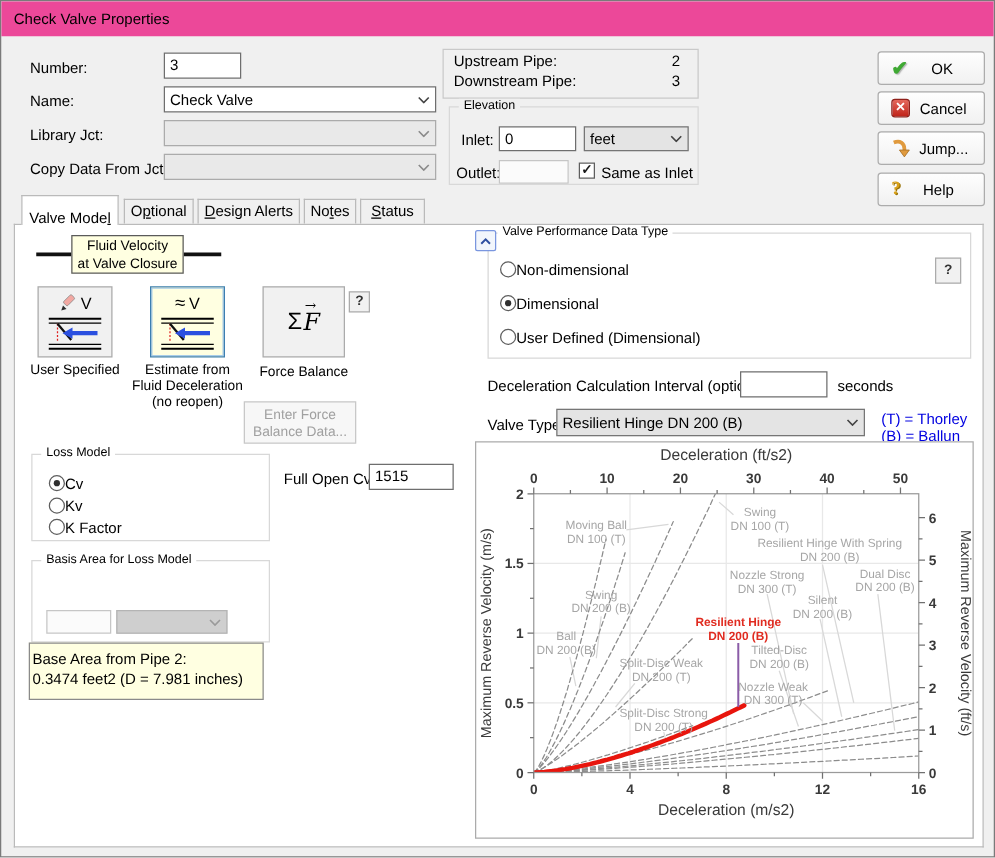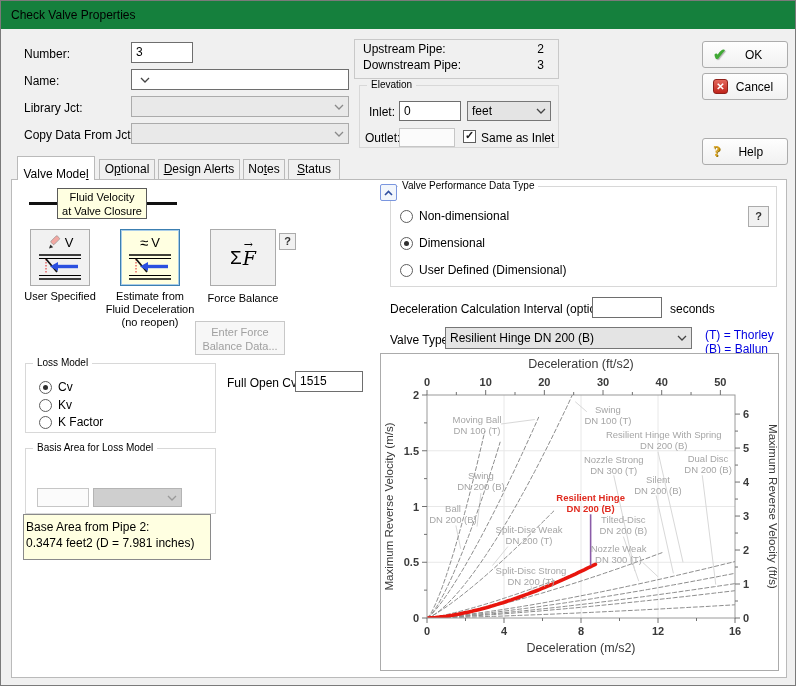--- a/index.html
+++ b/index.html
@@ -1,41 +1,41 @@
 <!DOCTYPE html>
 <html><head>
 <meta charset="utf-8">
 <style>
   * { box-sizing: border-box; margin: 0; padding: 0; }
   html,body { background:#cfcfcf; }
   body { font-family:"Liberation Sans", sans-serif; font-size:12px; color:#000; }
   .window { position:relative; width:796px; height:686px; background:#F0F0F0;
             border:1px solid #7A7A7A; overflow:hidden; }
-  .titlebar { position:absolute; left:0; top:0; width:100%; height:28px; background:#15803d; }
+  .titlebar { position:absolute; left:0; top:0; width:100%; height:28px; background:#ec4899; }
   .titlebar span { position:absolute; left:10px; top:7px; font-size:12px; color:#000; }
 
   
   .tbox { position:absolute; background:#fff; border:1px solid #6E6E6E; height:21px;
           padding:2px 4px; font-size:12px; overflow:hidden; white-space:nowrap; }
   .tbox.disabled { background:#FBFBFB; border-color:#C6C6C6; }
   .combo { position:absolute; height:21px; border:1px solid #6E6E6E; background:#fff;
            display:flex; align-items:center; padding:0 4px; font-size:12px; white-space:nowrap; overflow:hidden; }
   .combo .ctext { flex:1; overflow:hidden; }
   .combo .chev { flex:none; margin-left:4px; display:flex; }
   .combo.gray { background:#E4E4E4; border-color:#767676; }
   .combo.disabled { background:#E9E9E9; border-color:#ABABAB; color:#6d6d6d; }
   .combo.disabled2 { background:#CFCFCF; border-color:#B4B4B4; }
   .lbl { position:absolute; font-size:12px; white-space:nowrap; }
   .groupbox { position:absolute; border:1px solid #D8D8D8; }
   .gb-legend { position:absolute; font-size:10px; padding:0 4px; white-space:nowrap; }
   .radio { width:13px; height:13px; border:1px solid #5E5E5E; border-radius:50%; background:#fff;
            display:inline-block; position:relative; flex:none; }
   .radio.checked::after { content:""; position:absolute; left:3px; top:3px; width:5px; height:5px;
            border-radius:50%; background:#2F2F2F; }
-  .radiorow { position:absolute; display:flex; align-items:flex-end; gap:6px; height:15px; }
+  .radiorow { position:absolute; display:flex; align-items:center; height:15px; }
   .checkbox { width:13px; height:13px; border:1px solid #5E5E5E; background:#fff; position:relative; flex:none; }
   .checkbox.checked::after { content:"\2713"; position:absolute; left:1px; top:-2px; font-size:11px;
            font-weight:bold; color:#1a1a1a; }
 
   
   .pipesbox { position:absolute; left:353px; top:38px; width:205px; height:40px;
               border:1px solid #C9C9C9; }
   .pipesbox .row { display:flex; justify-content:space-between; padding:2px 14px 0 8px; }
 
   
@@ -94,20 +94,21 @@
     <span>Check Valve Properties</span>
   </div>
 
   <div class="lbl" style="left:23px;top:46px">Number:</div>
   <div class="tbox" style="left:130px;top:41px;width:62px">
     <span>3</span>
   </div>
 
   <div class="lbl" style="left:23px;top:73px">Name:</div>
   <div class="combo" style="left:130px;top:68px;width:218px">
+    <span class="ctext">Check Valve</span>
     <span class="chev">
         <svg width="10" height="6">
           <path d="M1 1 L5 5 L9 1" stroke="#444" fill="none" stroke-width="1.3"></path>
         </svg>
       </span>
   </div>
 
   <div class="lbl" style="left:23px;top:100px">Library Jct:</div>
   <div class="combo disabled" style="left:130px;top:95px;width:218px">
     <span class="ctext"></span>
@@ -158,20 +159,29 @@
   <div class="checkbox checked" style="position:absolute;left:462px;top:129px"></div>
   <div class="lbl" style="left:480px;top:130px">Same as Inlet</div>
 
   <div class="cmd-btn" style="top:40px">
     <span class="ok-ico">✔</span>
     <span class="blab">OK</span>
   </div>
   <div class="cmd-btn" style="top:72px">
     <span class="cancel-ico">✕</span>
     <span class="blab">Cancel</span>
+  </div>
+  <div class="cmd-btn" style="top:104px">
+    <span style="display:flex">
+      <svg width="16" height="15">
+          <path d="M2 3 C 7 1, 10.5 3.5, 10.5 8 L10.5 9.5" stroke="#E09A3E" stroke-width="3" fill="none"></path>
+          <polygon points="6.5,9 14.5,9 10.5,14.5" fill="#E09A3E" stroke="#A06A20" stroke-width="0.6"></polygon>
+        </svg>
+    </span>
+    <span class="blab">Jump...</span>
   </div>
   <div class="cmd-btn" style="top:137px">
     <span class="help-ico">?</span>
     <span class="blab">Help</span>
   </div>
 
   <div class="tab selected" style="left:16px;width:78px">
     <span>Valve Mode</span><span class="mn">l</span><span></span>
   </div>
   <div class="tab" style="left:98px;width:56px">

